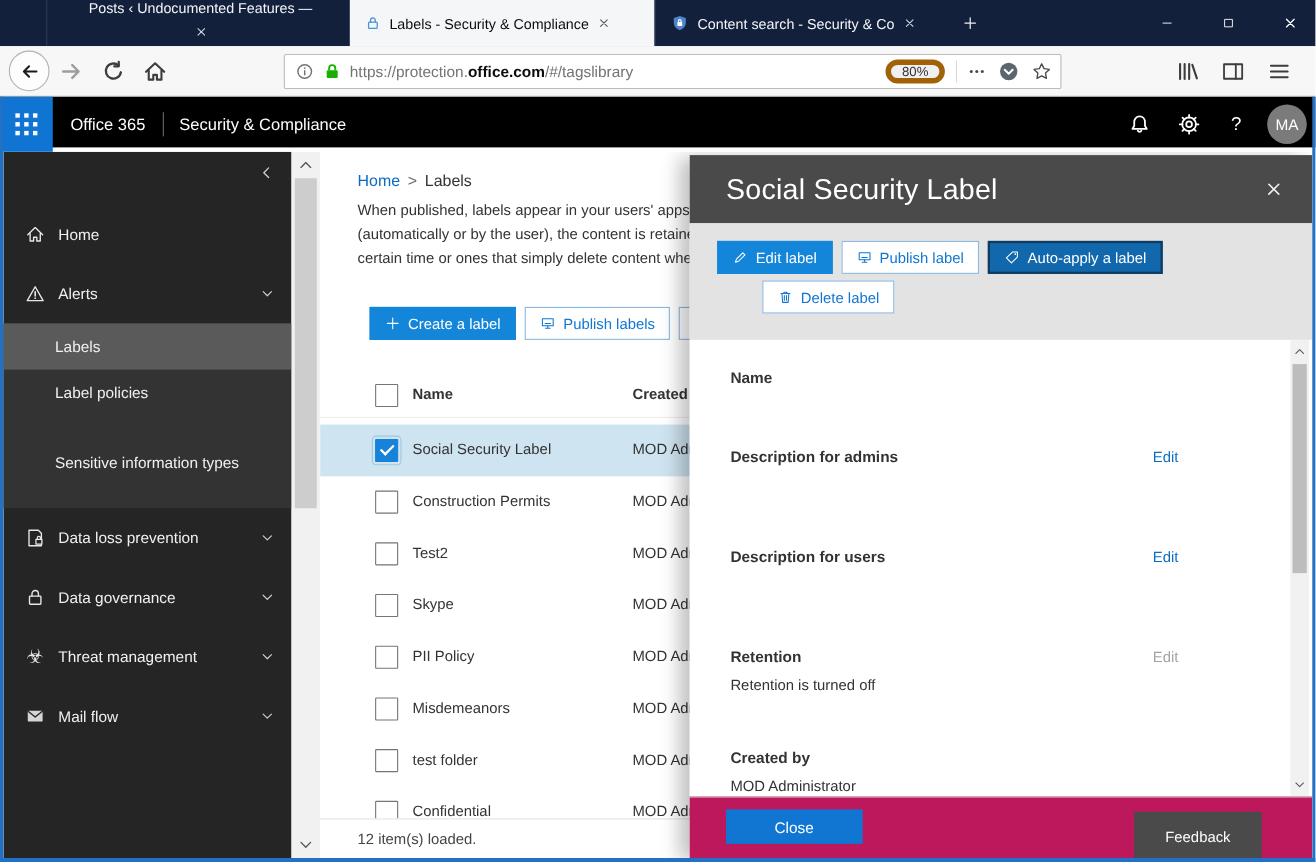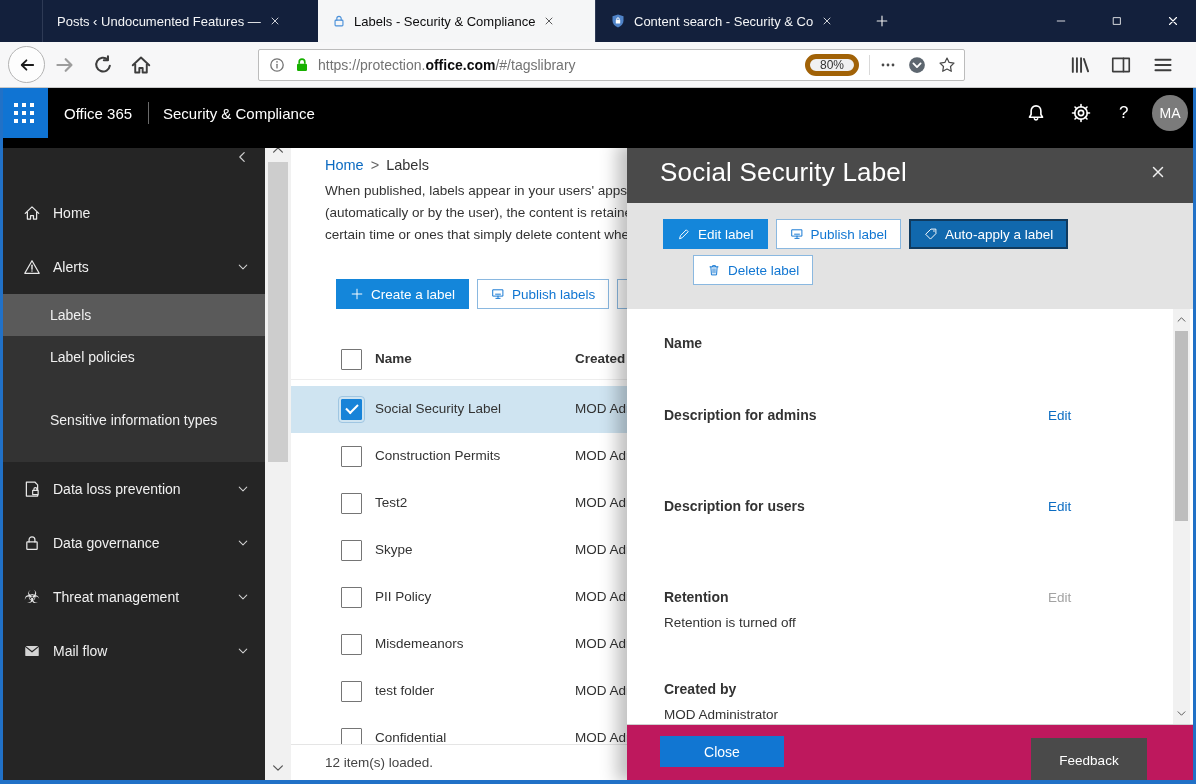--- a/index.html
+++ b/index.html
@@ -44,21 +44,21 @@
   .url-text { font-size:14px; margin-left:8px; white-space:nowrap; }
   .url-dim { color:#737373; } .url-domain { color:#0c0c0d; font-weight:600; }
   .url-spacer { flex:1; }
   .zoom-pill { height:22px; border:5px solid #a16207; background:#f0f0f1; border-radius:12px;
                font-size:12px; color:#333; display:flex; align-items:center; padding:0 10px; }
   .url-sep { width:1px; height:20px; background:#d9d9d9; margin:0 10px; }
   .urlbar .icon { color:#4a4a4a; }
   .nb-right { position:absolute; top:12px; width:22px; height:22px; color:#3d3d3d; }
 
   
-  .o365 { position:absolute; top:88px; left:0; right:0; height:60px; background:#000; z-index:60; color:#fff; }
+  .o365 { position:absolute; top:88px; left:0; right:0; height:46px; background:#000; z-index:60; color:#fff; }
   .waffle { position:absolute; left:0; top:0; width:48px; height:50px; background:#1074d3;
             display:flex; align-items:center; justify-content:center; }
   .waffle-grid { display:grid; grid-template-columns:repeat(3,4px); grid-template-rows:repeat(3,4px); gap:4px; }
   .waffle-grid i { background:#fff; width:4px; height:4px; }
   .o365-brand { position:absolute; left:64px; top:0; height:50px; display:flex; align-items:center; font-size:15px; }
   .o365-div { position:absolute; left:148px; top:14px; width:1px; height:22px; background:#6a6a6a; }
   .o365-app { position:absolute; left:163px; top:0; height:50px; display:flex; align-items:center; font-size:15px; }
   .o365-ic { position:absolute; top:15px; width:20px; height:20px; color:#fff; }
   .o365-help { position:absolute; top:0; height:50px; display:flex; align-items:center; font-size:17px; color:#fff; }
   .avatar { position:absolute; left:1152px; top:7px; width:36px; height:36px; border-radius:50%;
@@ -119,21 +119,21 @@
             border-top:1px solid #e5e5e5; font-size:13.5px; color:#444; line-height:35px; padding-left:34px; }
 
   
   .panel { position:absolute; left:624px; top:3px; bottom:0; width:566px; z-index:30;
            box-shadow:-10px 2px 16px rgba(0,0,0,.25); background:#fff; }
   .p-header { position:absolute; top:0; left:0; right:0; height:62px; background:#4a4a4a; color:#fff; }
   .p-title { position:absolute; left:33px; top:0; height:62px; display:flex; align-items:center;
              font-size:26px; font-weight:400; letter-spacing:.2px; white-space:nowrap; }
   .p-close { position:absolute; right:26px; top:22px; width:18px; height:18px; color:#eee; }
   .p-toolbar { position:absolute; top:62px; left:0; right:0; height:106px; background:#e3e3e3; }
-  .p-brow1 { position:absolute; left:36px; top:16px; display:flex; gap:8px; }
+  .p-brow1 { position:absolute; left:25px; top:16px; display:flex; gap:8px; }
   .p-brow2 { position:absolute; left:33px; top:52px; display:flex; gap:8px;padding-left:33px; }
   .p-body { position:absolute; top:168px; left:0; right:0; bottom:56px; background:#fff; }
   .f-label { position:absolute; left:37px; font-size:14px; font-weight:700; color:#333; white-space:nowrap; }
   .f-value { position:absolute; left:37px; font-size:13.5px; color:#333; white-space:nowrap; }
   .f-edit { position:absolute; left:421px; font-size:13.5px; color:#0b6cc2; }
   .f-edit.disabled { color:#a3a3a3; }
   .p-vscroll { position:absolute; right:3px; top:0; bottom:0; width:17px; background:#f1f1f1; }
   .p-vscroll .arr { position:absolute; left:3px; width:11px; height:11px; color:#555; }
   .p-vscroll .thumb { position:absolute; left:2px; width:13px; top:22px; height:190px; background:#bdbdbd; }
   .p-footer { position:absolute; left:0; right:0; bottom:0; height:56px; background:#be185d; border-top:1px solid #cfcfcf; }
@@ -141,21 +141,21 @@
                color:#fff; font-size:14px; border:1px solid #1176d2; display:flex; align-items:center; justify-content:center; }
   .feedback-btn { position:absolute; left:404px; top:13px; width:116px; height:52px; background:#4a4a4a;
                   color:#fff; font-size:13.5px; display:flex; align-items:flex-start; justify-content:center; padding-top:15px; }
 </style>
 </head>
 <body>
 
 <div class="window">
 
   <div class="titlebar">
-    <div class="tab inactive" style="left:42px;width:276px;">
+    <div class="tab inactive" style="left:42px;width:276px;flex-direction:column;">
       <span class="t-title">Posts ‹ Undocumented Features —</span>
       <span class="tab-close icon">
           <svg viewBox="0 0 16 16" fill="none" stroke="currentColor" stroke-width="1.3" stroke-linecap="round" stroke-linejoin="round">
             <path d="M4 4l8 8M12 4L4 12"></path>
           </svg>
         </span>
     </div>
     <div class="tab active" style="left:318px;width:277px;">
       <span class="ic14 icon">
           <svg viewBox="0 0 16 16" fill="none" stroke="currentColor" stroke-width="1.3" stroke-linecap="round" stroke-linejoin="round">

